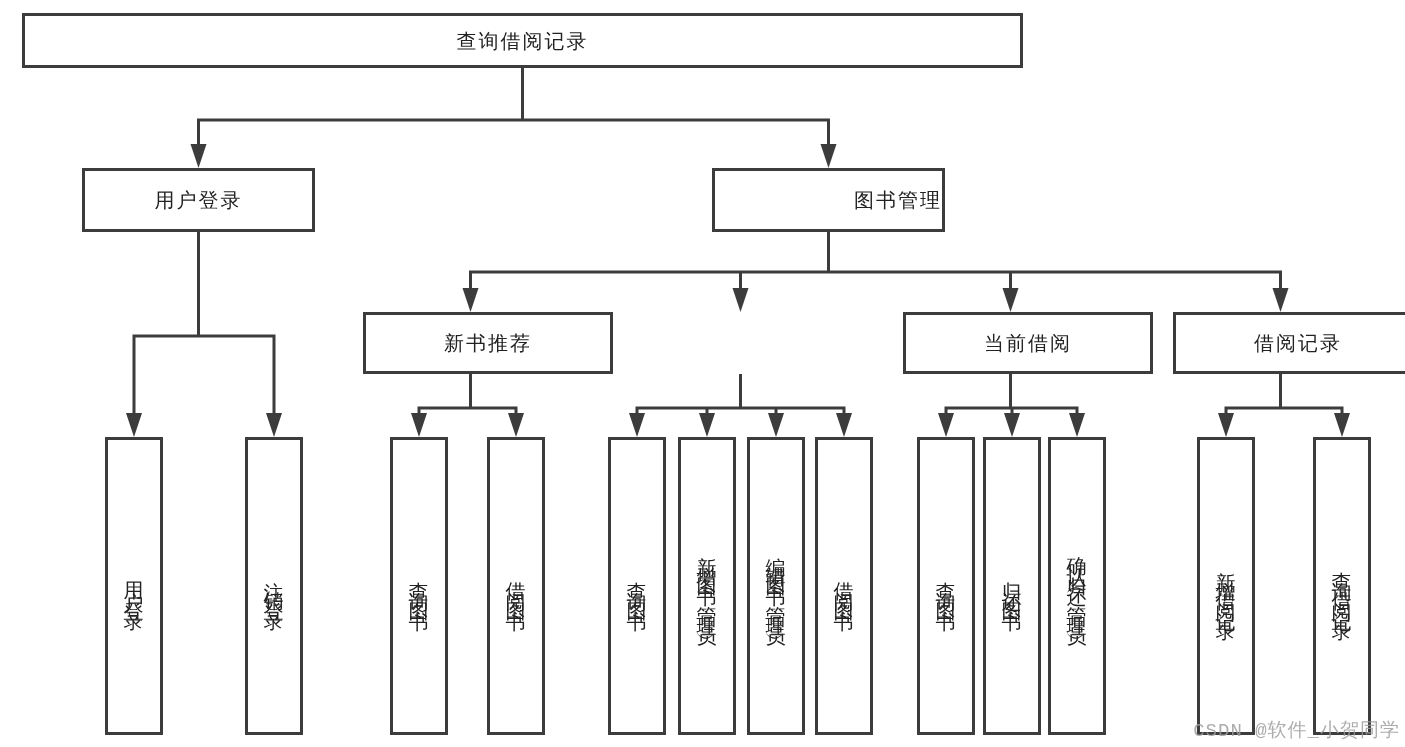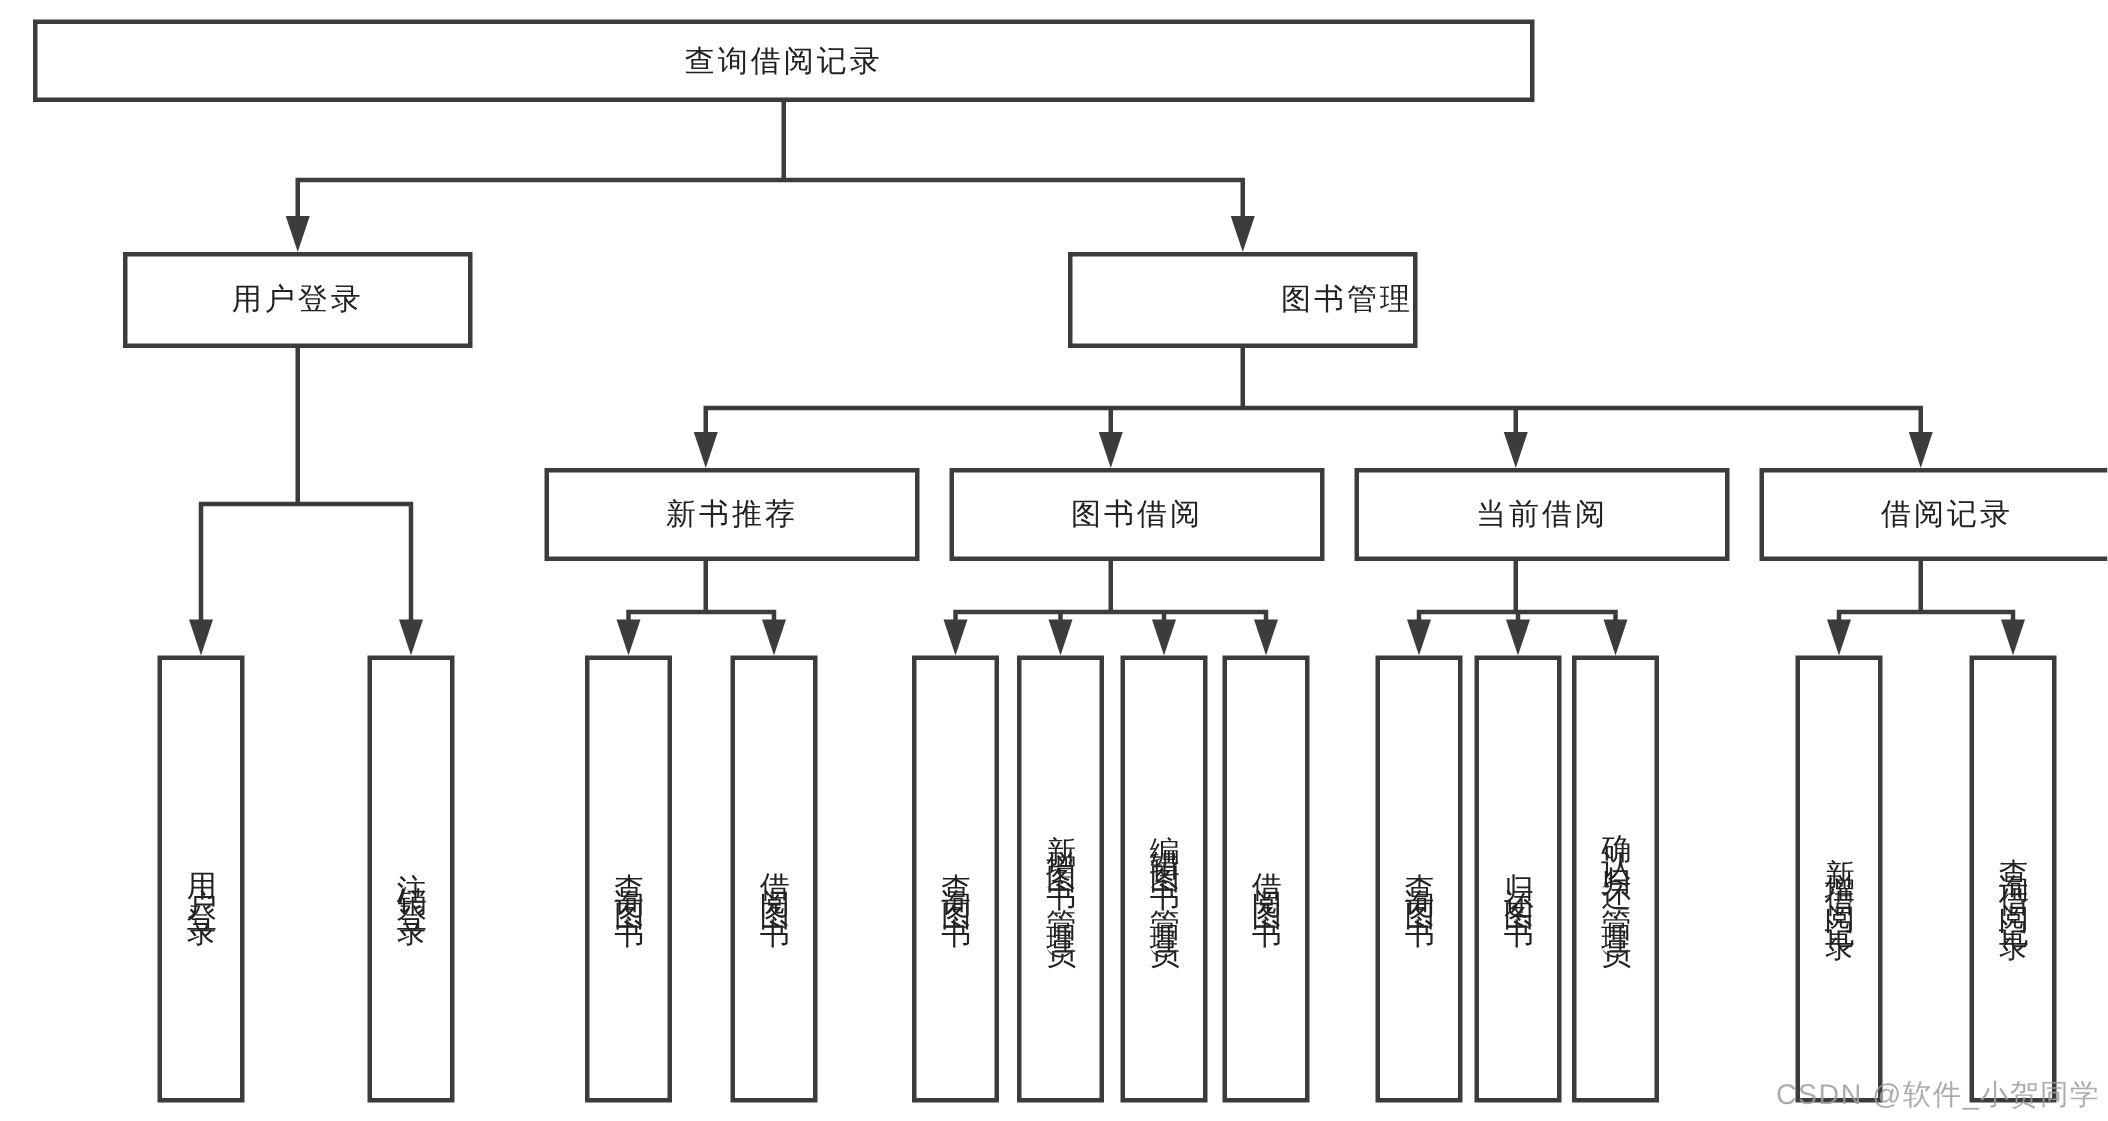--- a/index.html
+++ b/index.html
@@ -41,20 +41,21 @@
   .node.l1{top:168px;width:233px;height:64px;}
   .node.l2{top:312px;width:250px;height:62px;}
   .watermark{
     position:absolute;
     right:5px;bottom:4px;
     font-size:19px;
     color:rgba(158,158,158,0.85);
     z-index:3;
     letter-spacing:1px;
     white-space:nowrap;
+    font-family:Liberation Mono, monospace;
   }
 </style>
 </head>
 <body>
 
 <div class="canvas">
 
   <svg class="connectors" viewBox="0 0 1405 747" xmlns="http://www.w3.org/2000/svg">
     <path d="M522.5 68 V121.5
          M197 120 H830
@@ -119,23 +120,20 @@
   <div class="node l1" style="left:82px;">
     <span>用户登录</span>
   </div>
   <div class="node l1" style="left:712px;justify-content:flex-end;">
     <span>图书管理</span>
   </div>
 
   <div class="node l2" style="left:363px;">
     <span>新书推荐</span>
   </div>
-  <div class="node l2" style="left:633px;">
-    <span>图书借阅</span>
-  </div>
   <div class="node l2" style="left:903px;">
     <span>当前借阅</span>
   </div>
   <div class="node l2" style="left:1173px;">
     <span>借阅记录</span>
   </div>
 
   <div class="node leaf" style="left:105px;">
     <span>用户登录</span>
   </div>

